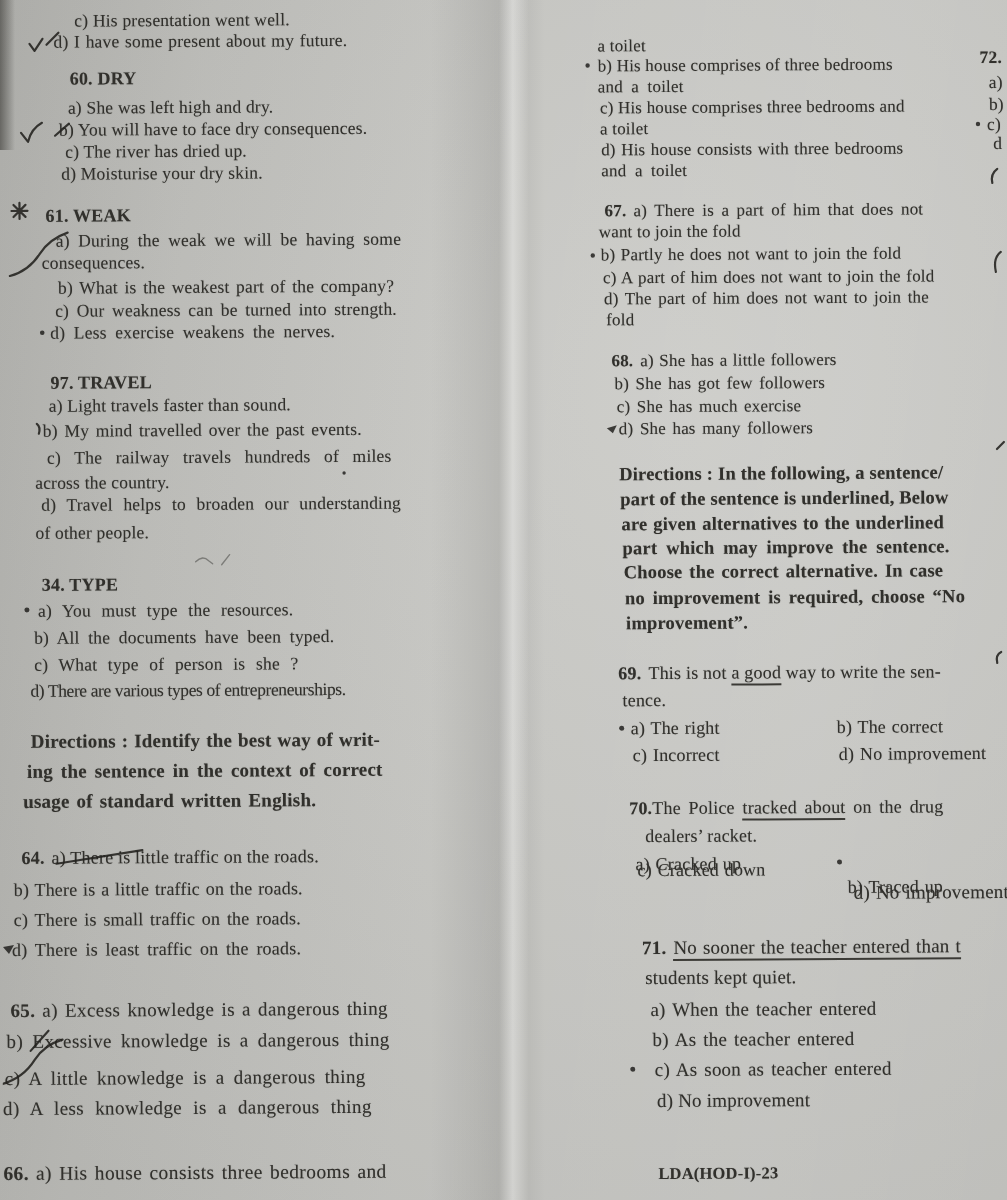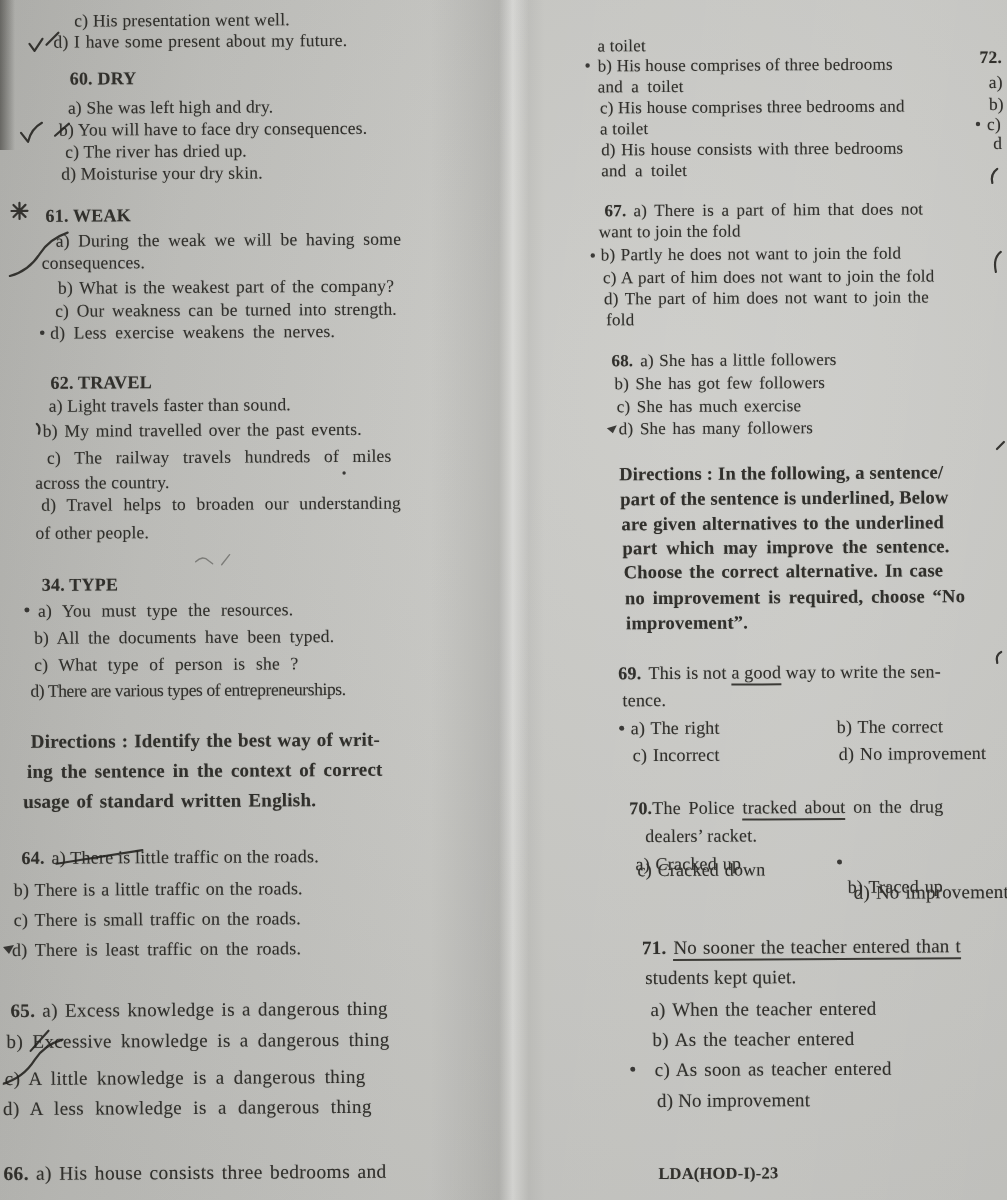--- a/index.html
+++ b/index.html
@@ -67,21 +67,21 @@
     <div class="ln s1" style="left:68px;top:139px">c) The river has dried up.</div>
     <div class="ln s1" style="left:64px;top:161px">d) Moisturise your dry skin.</div>
 
     <div class="ln sT" style="left:48px;top:203px">61. WEAK</div>
     <div class="ln s1 w4" style="left:58px;top:228px">a) During the weak we will be having some</div>
     <div class="ln s1" style="left:44px;top:250px">consequences.</div>
     <div class="ln s1 w2" style="left:60px;top:275px">b) What is the weakest part of the company?</div>
     <div class="ln s1 w3" style="left:57px;top:298px">c) Our weakness can be turned into strength.</div>
     <div class="ln s1 w4" style="left:52px;top:320px">d) Less exercise weakens the nerves.</div>
 
-    <div class="ln sT" style="left:52px;top:370px">62. TRAVEL</div>
+    <div class="ln sT" style="left:52px;top:370px">97. TRAVEL</div>
     <div class="ln s1" style="left:50px;top:393px">a) Light travels faster than sound.</div>
     <div class="ln s1 w2" style="left:44px;top:418px">b) My mind travelled over the past events.</div>
     <div class="ln s1 w9" style="left:48px;top:445px">c) The railway travels hundreds of miles</div>
     <div class="ln s1" style="left:36px;top:470px">across the country.</div>
     <div class="ln s1 w6" style="left:42px;top:492px">d) Travel helps to broaden our understanding</div>
     <div class="ln s1" style="left:36px;top:520px">of other people.</div>
 
     <div class="ln sT" style="left:42px;top:572px">34. TYPE</div>
     <div class="ln s1 w6" style="left:38px;top:598px">a) You must type the resources.</div>
     <div class="ln s1 w4" style="left:34px;top:625px">b) All the documents have been typed.</div>

